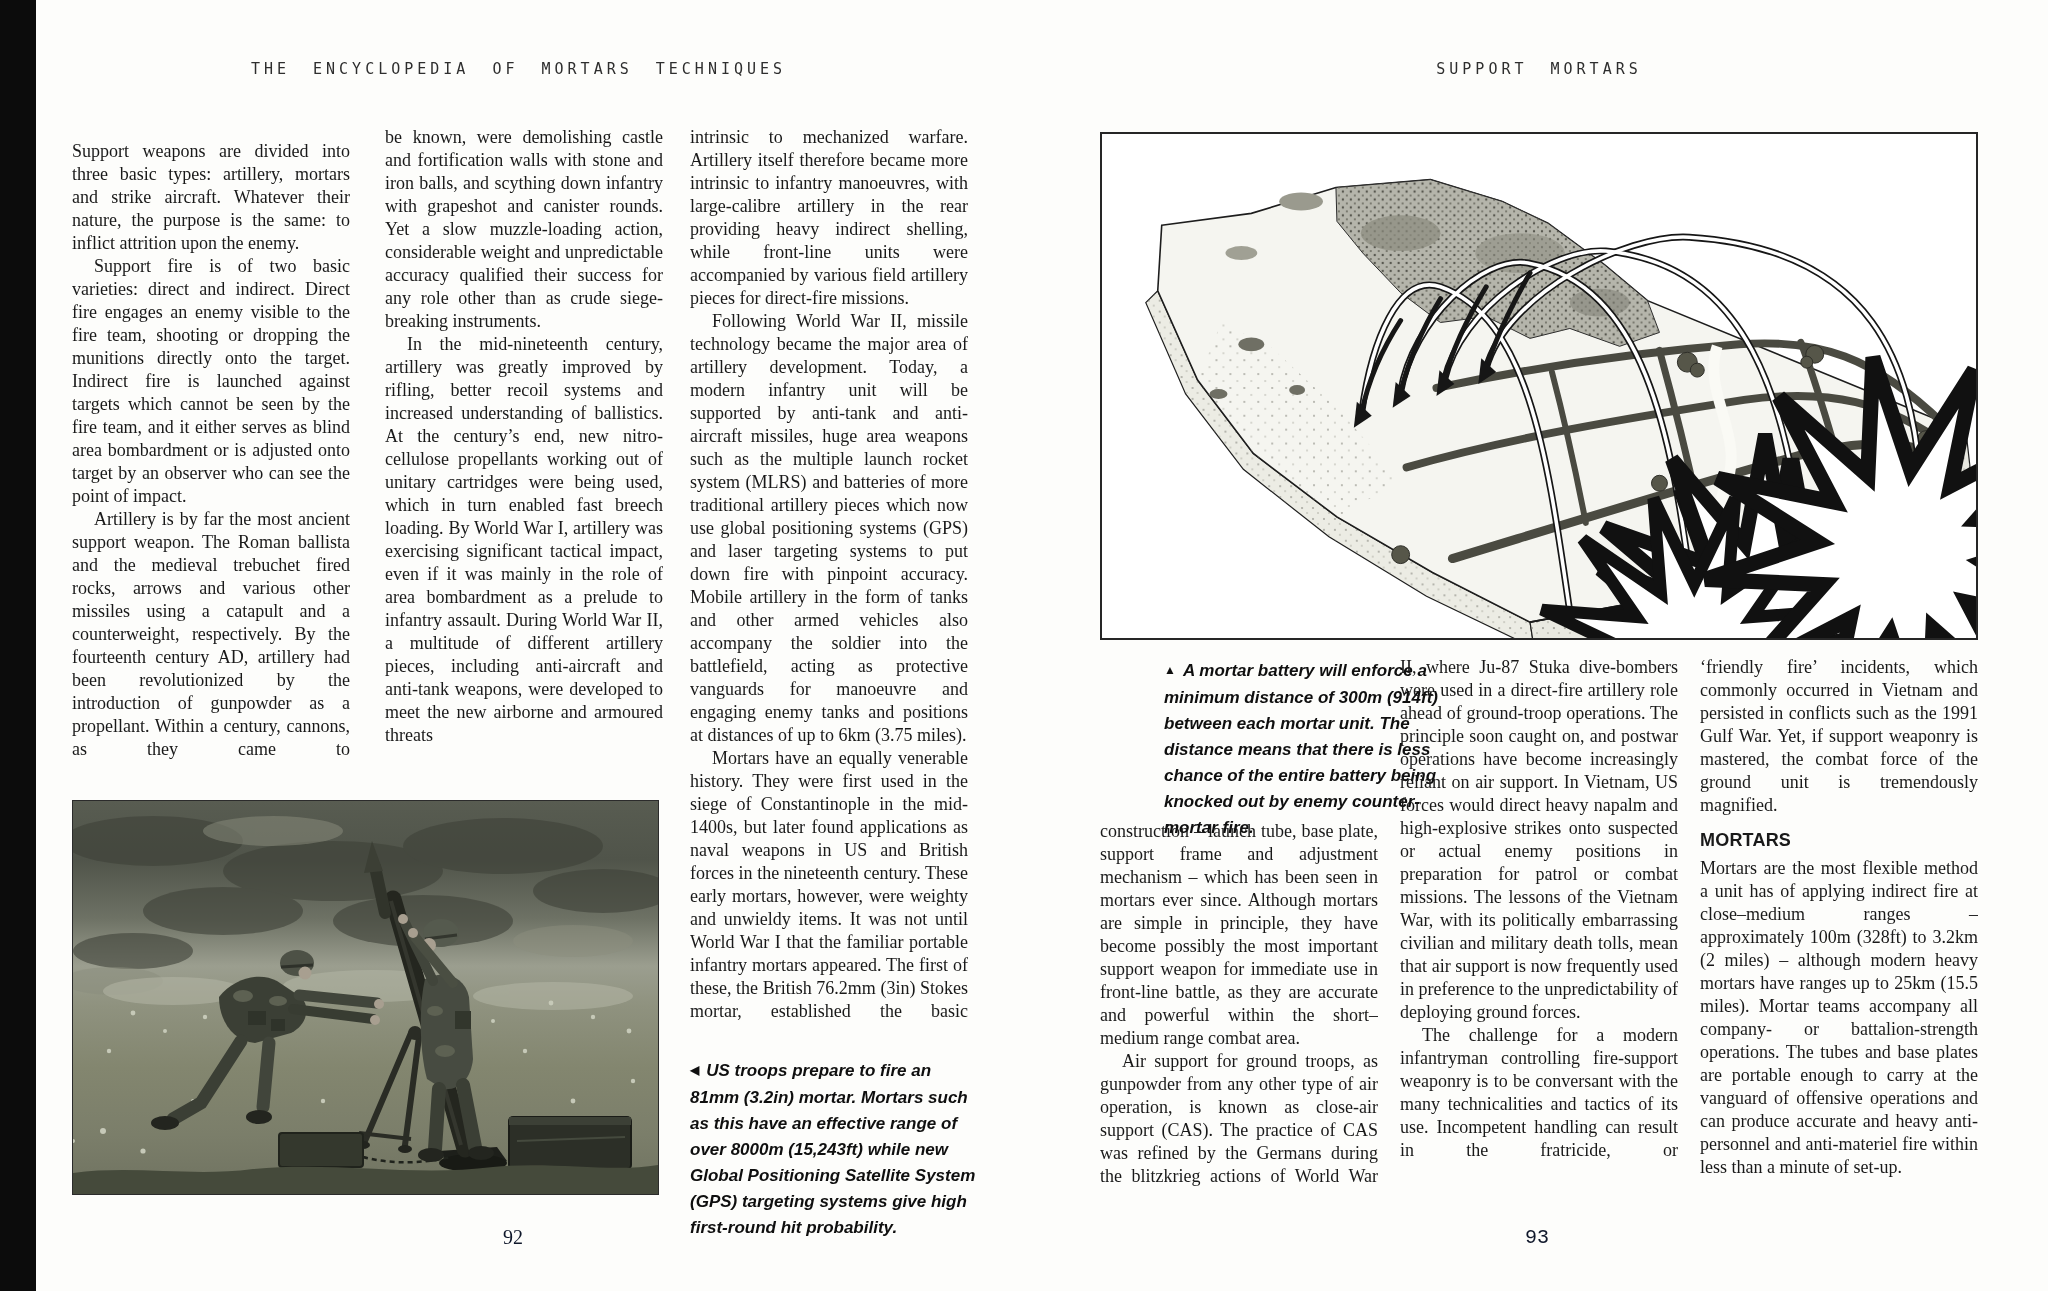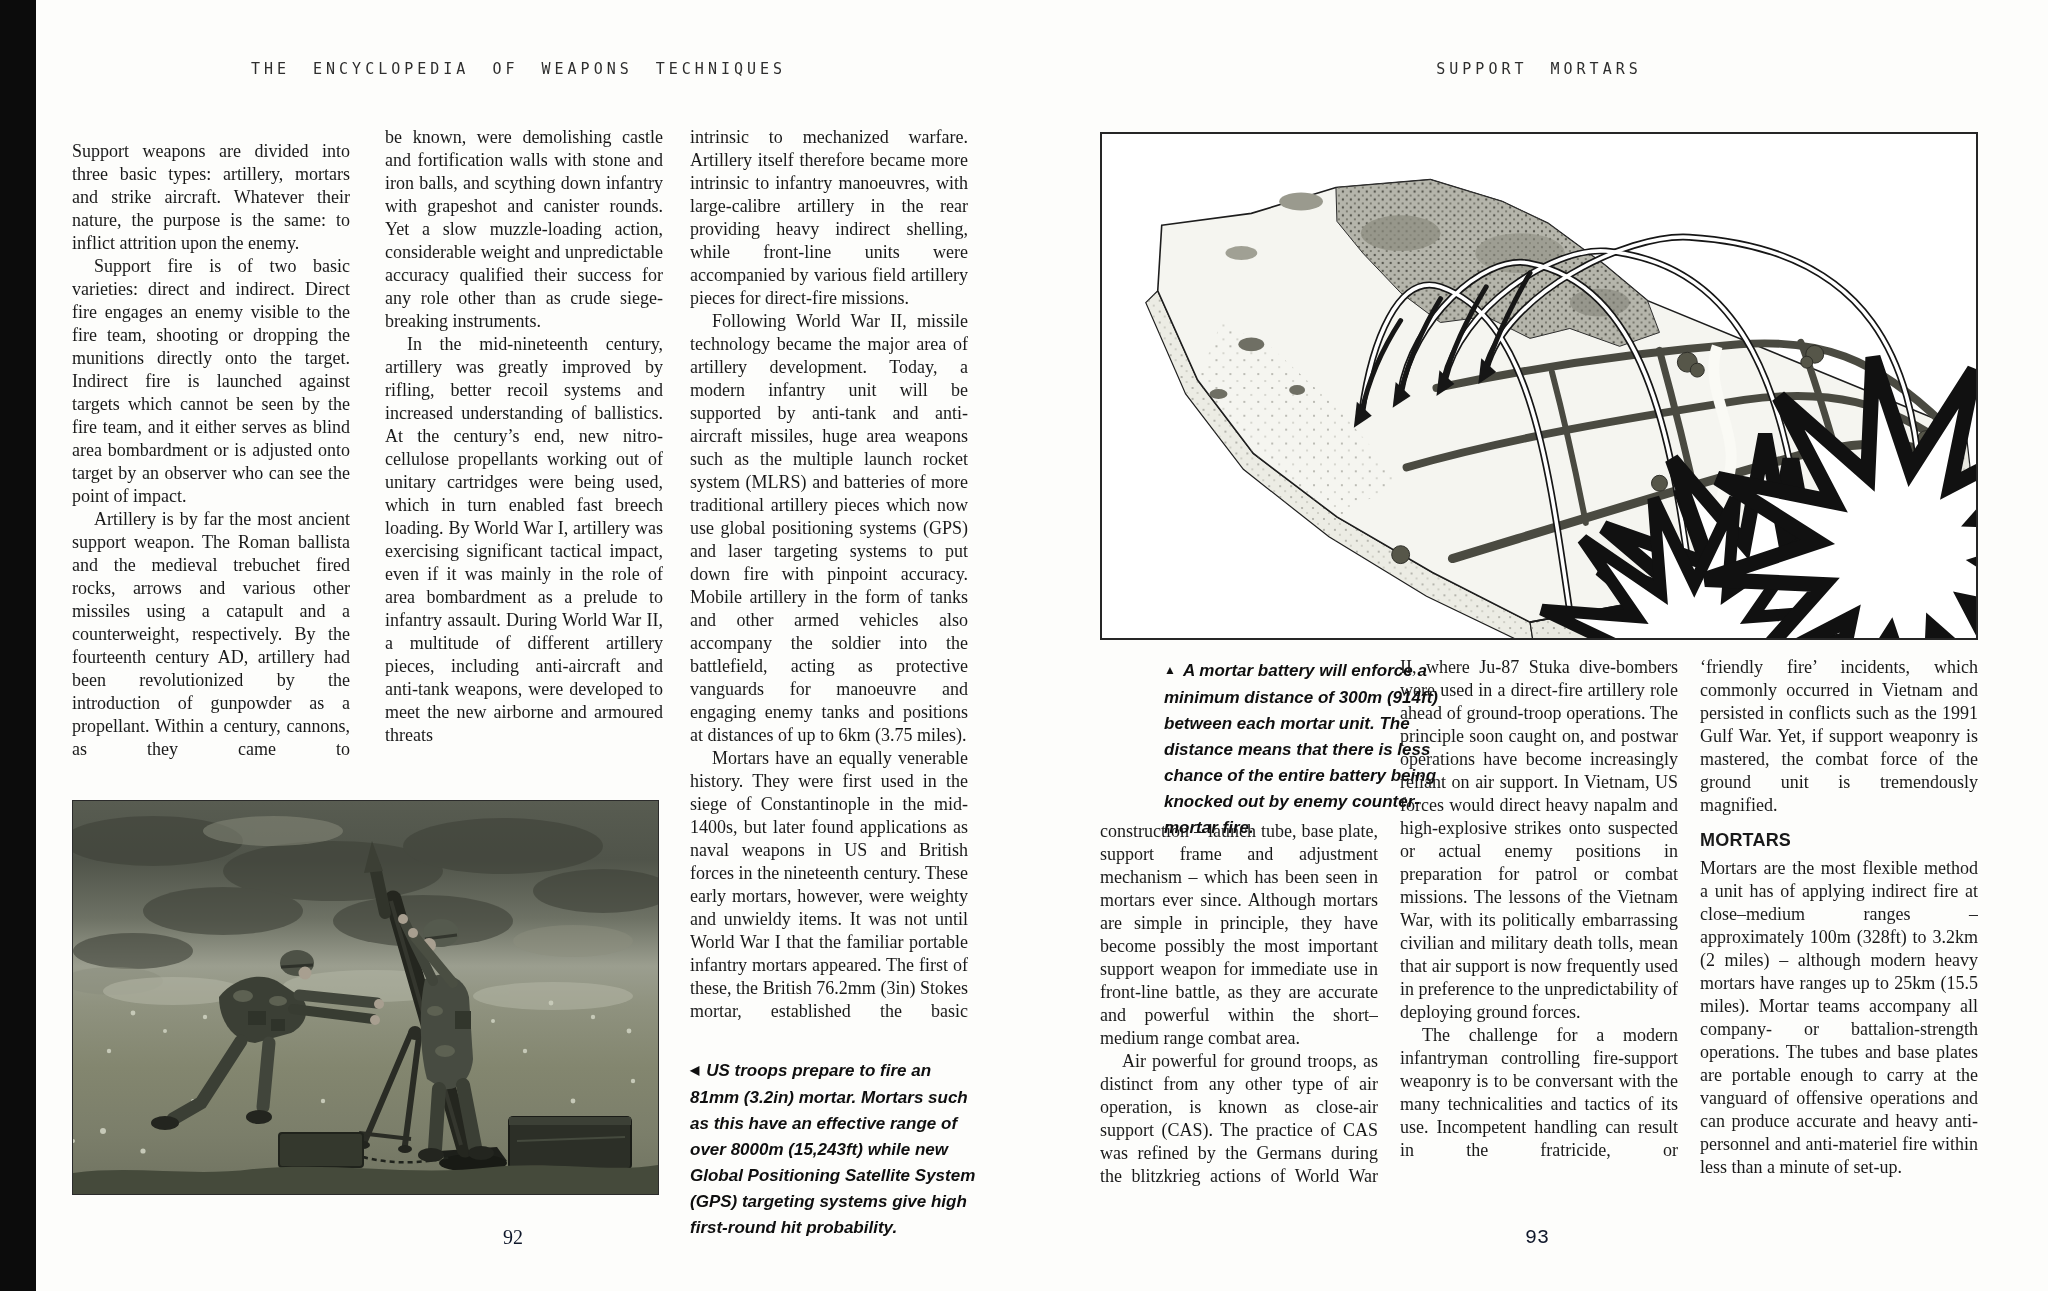--- a/index.html
+++ b/index.html
@@ -35,21 +35,21 @@
   .diagram{position:absolute;left:1100px;top:132px;width:878px;height:508px;border:2px solid #262626;
           background:#fff;box-sizing:border-box;}
   .diagram svg{display:block;width:100%;height:100%;}
 </style>
 </head>
 <body>
 
 <div id="spread">
   <div class="scan-edge"></div>
 
-  <div class="running-head rh-left">THE ENCYCLOPEDIA OF WEAPONS TECHNIQUES</div>
+  <div class="running-head rh-left">THE ENCYCLOPEDIA OF MORTARS TECHNIQUES</div>
   <div class="running-head rh-right">SUPPORT MORTARS</div>
 
   <div class="col c1">
     <p>Support weapons are divided into three basic types: artillery, mortars and strike aircraft. Whatever their nature, the purpose is the same: to inflict attrition upon the enemy.</p>
     <p class="ind">Support fire is of two basic varieties: direct and indirect. Direct fire engages an enemy visible to the fire team, shooting or dropping the munitions directly onto the target. Indirect fire is launched against targets which cannot be seen by the fire team, and it either serves as blind area bombardment or is adjusted onto target by an observer who can see the point of impact.</p>
     <p class="ind jlast">Artillery is by far the most ancient support weapon. The Roman ballista and the medieval trebuchet fired rocks, arrows and various other missiles using a catapult and a counterweight, respectively. By the fourteenth century AD, artillery had been revolutionized by the introduction of gunpowder as a propellant. Within a century, cannons, as they came to</p>
   </div>
   <div class="col c2">
     <p>be known, were demolishing castle and fortification walls with stone and iron balls, and scything down infantry with grapeshot and canister rounds. Yet a slow muzzle-loading action, considerable weight and unpredictable accuracy qualified their success for any role other than as crude siege-breaking instruments.</p>
     <p class="ind jlast">In the mid-nineteenth century, artillery was greatly improved by rifling, better recoil systems and increased understanding of ballistics. At the century’s end, new nitro-cellulose propellants working out of unitary cartridges were being used, which in turn enabled fast breech loading. By World War I, artillery was exercising significant tactical impact, even if it was mainly in the role of area bombardment as a prelude to infantry assault. During World War II, a multitude of different artillery pieces, including anti-aircraft and anti-tank weapons, were developed to meet the new airborne and armoured threats</p>
@@ -297,21 +297,21 @@
       </g>
     </svg>
   </div>
 
   <div class="caption cap-diagram">
     <span class="cap-marker">▲</span><span>A mortar battery will enforce a minimum distance of 300m (914ft) between each mortar unit. The distance means that there is less chance of the entire battery being knocked out by enemy counter-mortar fire.</span>
   </div>
 
   <div class="col c4">
     <p>construction – launch tube, base plate, support frame and adjustment mechanism – which has been seen in mortars ever since. Although mortars are simple in principle, they have become possibly the most important support weapon for immediate use in front-line battle, as they are accurate and powerful within the short–medium range combat area.</p>
-    <p class="ind jlast">Air powerful for ground troops, as distinct from any other type of air operation, is known as close-air support (CAS). The practice of CAS was refined by the Germans during the blitzkrieg actions of World War</p>
+    <p class="ind jlast">Air support for ground troops, as gunpowder from any other type of air operation, is known as close-air support (CAS). The practice of CAS was refined by the Germans during the blitzkrieg actions of World War</p>
   </div>
   <div class="col c5">
     <p>II, where Ju-87 Stuka dive-bombers were used in a direct-fire artillery role ahead of ground-troop operations. The principle soon caught on, and postwar operations have become increasingly reliant on air support. In Vietnam, US forces would direct heavy napalm and high-explosive strikes onto suspected or actual enemy positions in preparation for patrol or combat missions. The lessons of the Vietnam War, with its politically embarrassing civilian and military death tolls, mean that air support is now frequently used in preference to the unpredictability of deploying ground forces.</p>
     <p class="ind jlast">The challenge for a modern infantryman controlling fire-support weaponry is to be conversant with the many technicalities and tactics of its use. Incompetent handling can result in the fratricide, or</p>
   </div>
   <div class="col c6">
     <p>‘friendly fire’ incidents, which commonly occurred in Vietnam and persisted in conflicts such as the 1991 Gulf War. Yet, if support weaponry is mastered, the combat force of the ground unit is tremendously magnified.</p>
     <h3 class="sec-head">MORTARS</h3>
     <p>Mortars are the most flexible method a unit has of applying indirect fire at close–medium ranges – approximately 100m (328ft) to 3.2km (2 miles) – although modern heavy mortars have ranges up to 25km (15.5 miles). Mortar teams accompany all company- or battalion-strength operations. The tubes and base plates are portable enough to carry at the vanguard of offensive operations and can produce accurate and heavy anti-personnel and anti-materiel fire within less than a minute of set-up.</p>
   </div>

